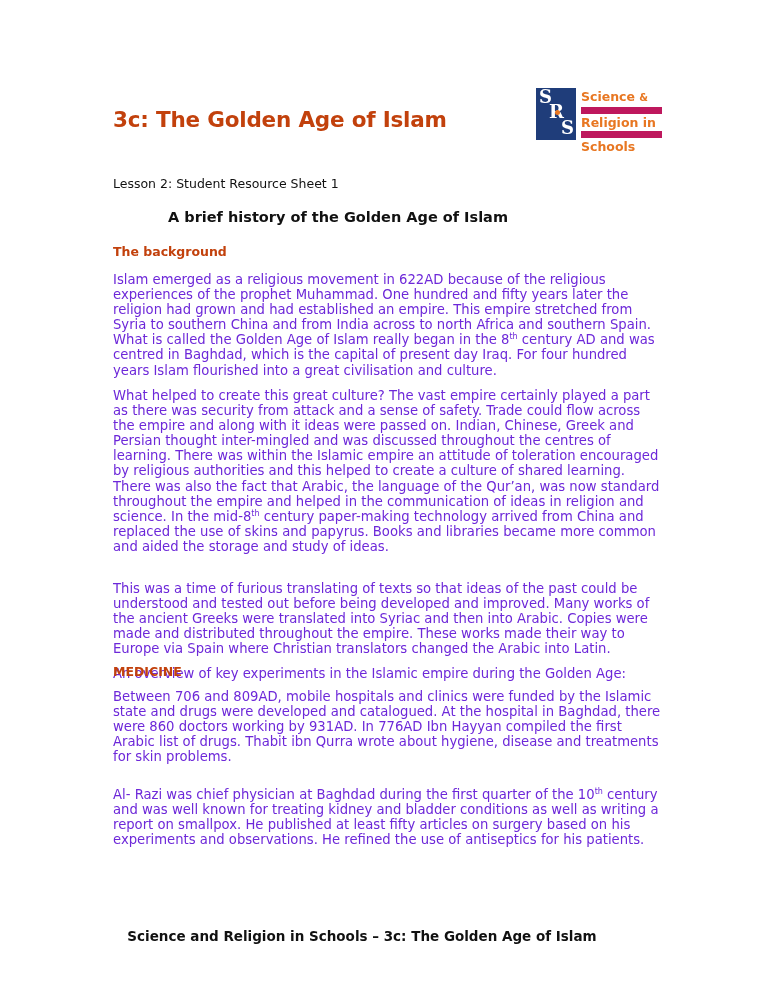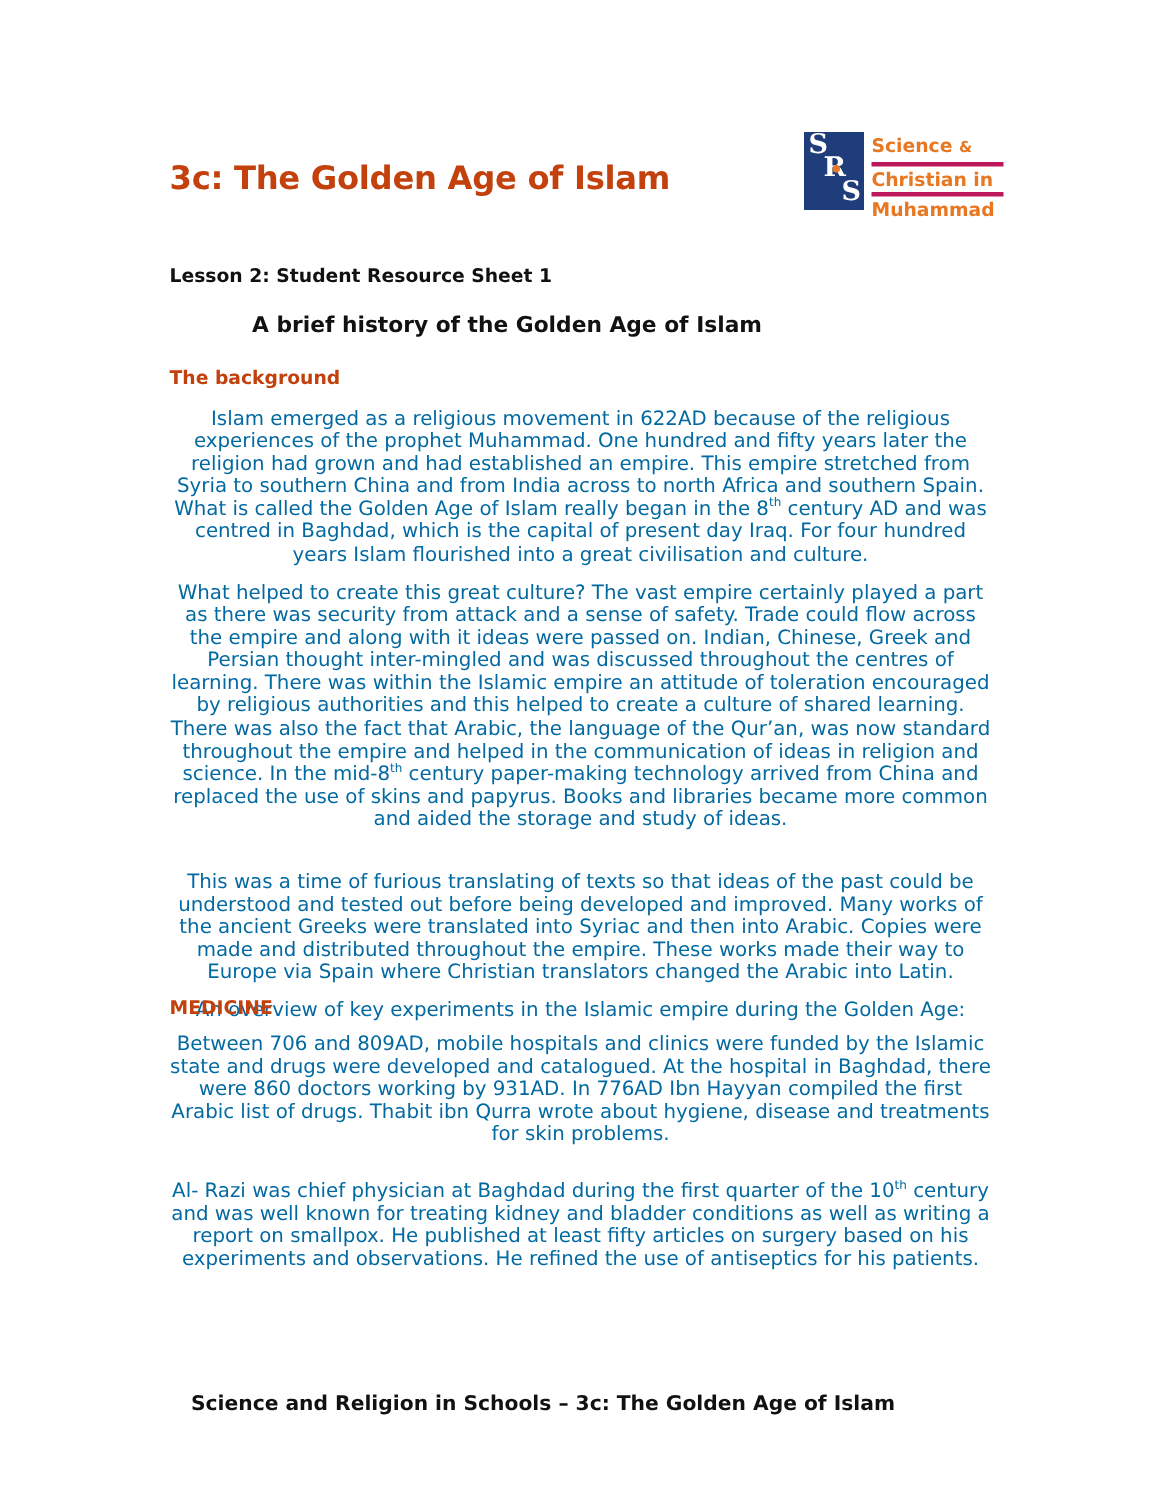--- a/index.html
+++ b/index.html
@@ -6,47 +6,47 @@
     body { width: 768px; height: 994px; position: relative; overflow: hidden;
            font-family: "DejaVu Sans", sans-serif; color: #1a1a1a; }
     .logo { position: absolute; left: 536px; top: 88px; width: 132px; height: 56px; }
     .logo-box { position: absolute; left: 0; top: 0; width: 40px; height: 52px; background: #1f3d7a; }
     .logo-letters { position: absolute; left: 1px; top: 1px; width: 38px; height: 50px;
                     color: #fff; font-family: "DejaVu Serif", serif; font-weight: bold; font-size: 18px; line-height: 16px; }
     .logo-letters span { position: absolute; }
     .logo-dot { position: absolute; left: 19px; top: 22px; width: 5px; height: 5px; border-radius: 50%; background: #e87722; }
     .logo-text { position: absolute; left: 45px; top: 0; color: #e87722; font-weight: bold;
                  font-family: "DejaVu Sans", sans-serif; font-size: 12.5px; line-height: 17.5px; }
-    .logo-text div { border-bottom: 3px solid #be185d; padding-right: 6px; white-space: nowrap; }
+    .logo-text div { border-bottom: 7px solid #be185d; padding-right: 6px; white-space: nowrap; }
     .logo-text div:last-child { border-bottom: none; }
     .amp { font-size: 10px; }
     .title { position: absolute; left: 113px; top: 107px; margin: 0; font-size: 21.5px; font-weight: bold; color: #c2410c; letter-spacing: -0.2px; }
-    .lesson { position: absolute; left: 113px; top: 176px; margin: 0; font-size: 12.5px; font-weight: bold; color: #111; }
+    .lesson { position: absolute; left: 113px; top: 176px; margin: 0; font-size: 12.5px; font-weight: normal; color: #111; }
     .subtitle { position: absolute; left: 0; width: 676px; text-align: center; top: 209px; margin: 0; font-size: 14.5px; font-weight: bold; color: #111; }
     .section-h { position: absolute; left: 113px; margin: 0; font-size: 12.5px; font-weight: bold; color: #c2410c; }
-    .para { position: absolute; left: 113px; width: 548px; margin: 0; font-size: 13.2px; line-height: 15.1px; color: #0369a1; text-align: center; }
+    .para { position: absolute; left: 113px; width: 548px; margin: 0; font-size: 13.2px; line-height: 15.1px; color: #6d28d9; }
     .para sup { font-size: 8px; line-height: 0; vertical-align: super; }
     .footer { position: absolute; left: 0; width: 724px; text-align: center; top: 928px; margin: 0; font-size: 13.5px; font-weight: bold; color: #111; }
   </style>
 </head>
 <body>
 
 <div class="logo">
   <div class="logo-box">
     <div class="logo-letters">
       <span style="left:2px;top:0px;">S</span>
       <span style="left:12px;top:15px;">R</span>
       <span style="left:24px;top:31px;">S</span>
     </div>
     <div class="logo-dot"></div>
   </div>
   <div class="logo-text">
     <div><span>Science</span> <span class="amp">&amp;</span></div>
-    <div>Christian in</div>
-    <div>Muhammad</div>
+    <div>Religion in</div>
+    <div>Schools</div>
   </div>
 </div>
 
 <h1 class="title">3c: The Golden Age of Islam</h1>
 <p class="lesson">Lesson 2: Student Resource Sheet 1</p>
 <h2 class="subtitle">A brief history of the Golden Age of Islam</h2>
 
 <h3 class="section-h" style="top:244px;">The background</h3>
 
 <p class="para" style="top:272px;"><span>Islam emerged as a religious movement in 622AD because of the religious experiences of the prophet Muhammad. One hundred and fifty years later the religion had grown and had established an empire. This empire stretched from Syria to southern China and from India across to north Africa and southern Spain. What is called the Golden Age of Islam really began in the 8</span><sup>th</sup><span> century AD and was centred in Baghdad, which is the capital of present day Iraq. For four hundred years Islam flourished into a great civilisation and culture.</span></p>

